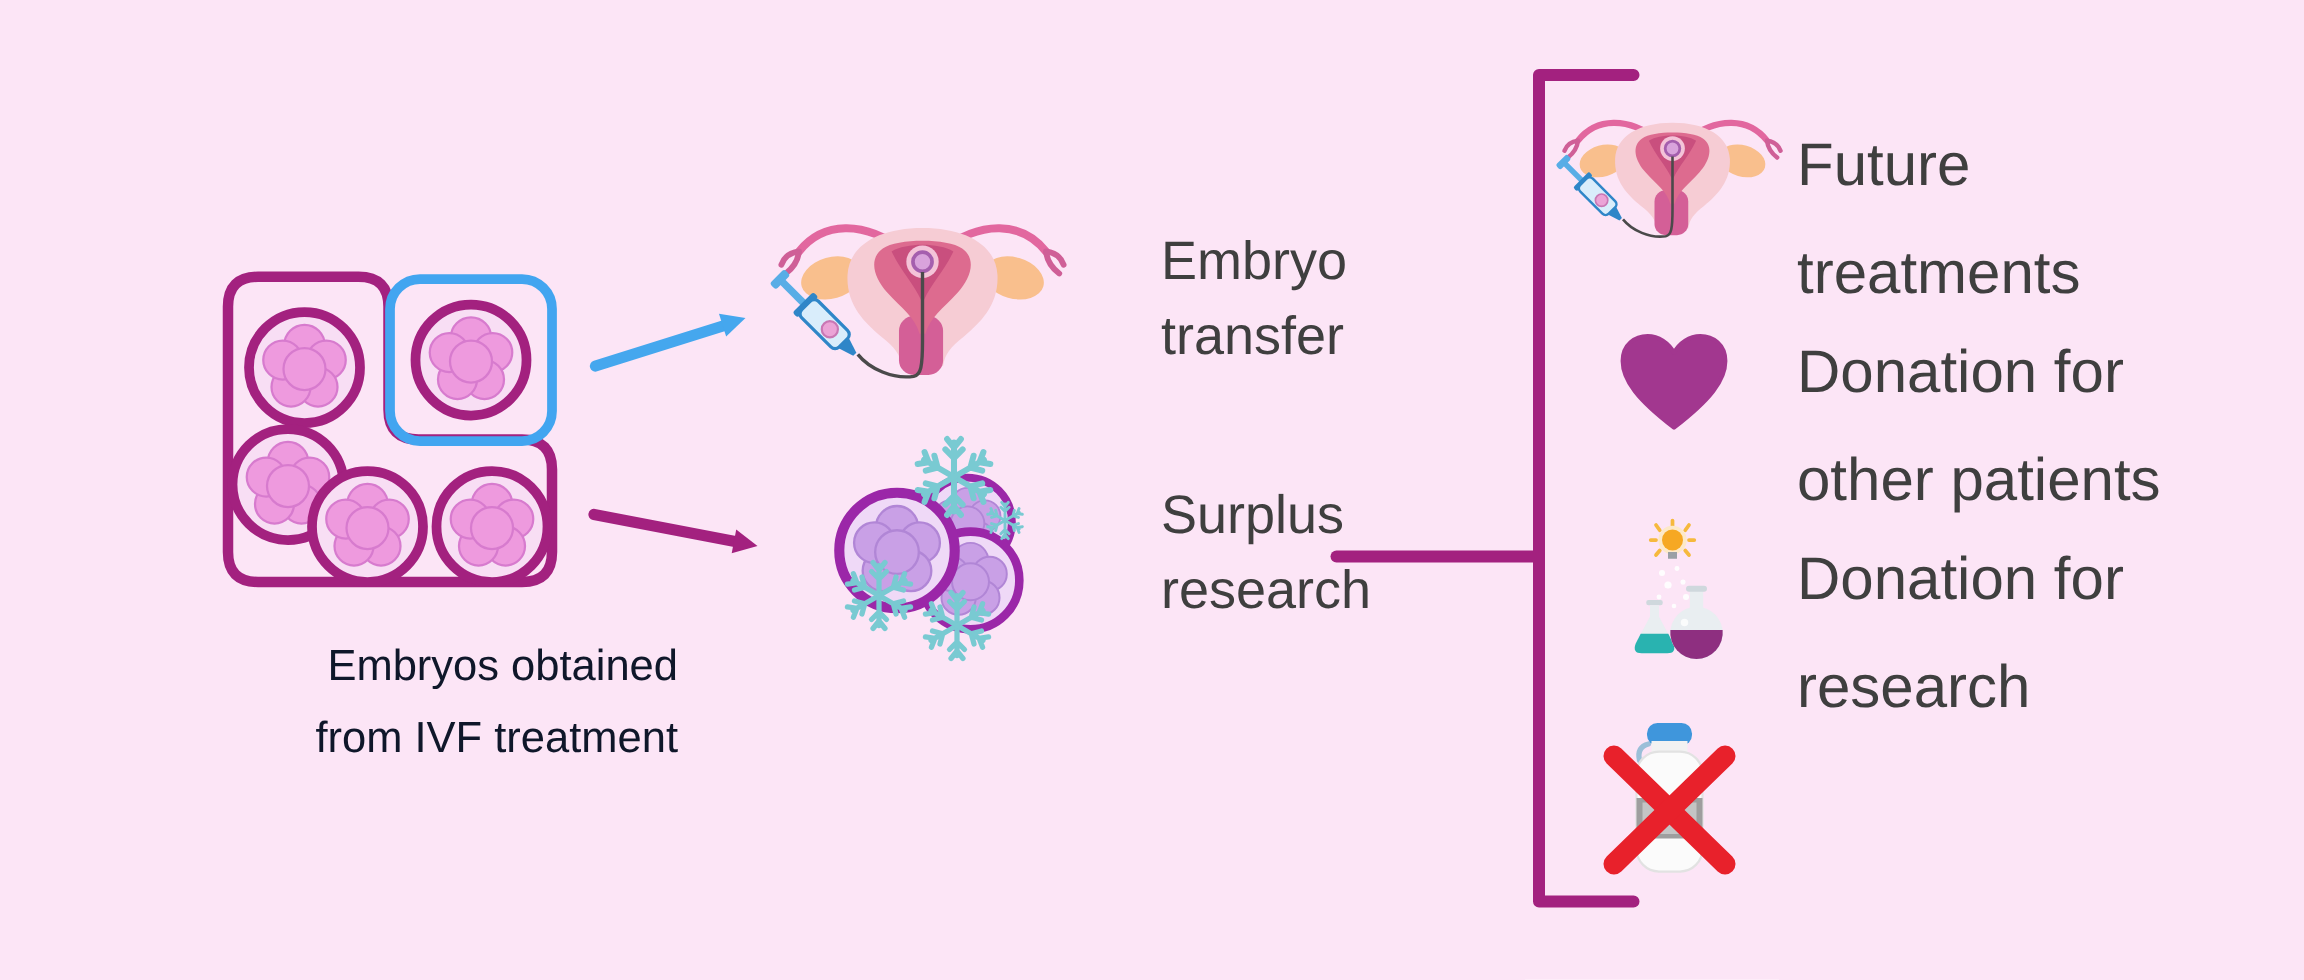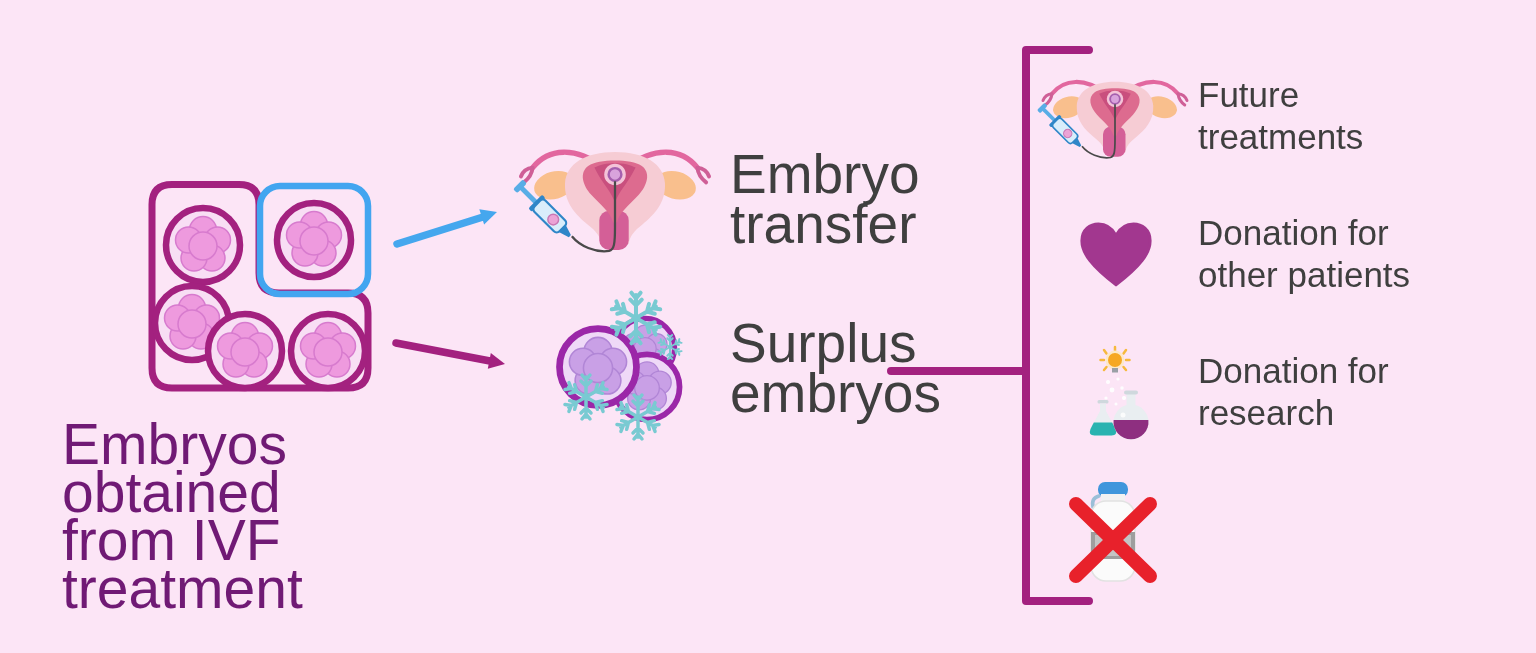--- a/index.html
+++ b/index.html
@@ -5,27 +5,27 @@
   html,body { margin:0; padding:0; }
   .canvas {
     position:relative; width:1536px; height:653px;
     background:#fce5f6; overflow:hidden;
     font-family:"Liberation Sans", sans-serif;
   }
   svg { overflow:visible; display:block; }
   .abs { position:absolute; }
   .label {
     position:absolute; color:#3f3f3f; white-space:pre-line;
-    font-size:35px; line-height:42px; letter-spacing:0;
+    font-size:40px; line-height:72px; letter-spacing:0;
   }
-  .label.big { font-size:55px; line-height:50px; }
+  .label.big { font-size:36px; line-height:50px;margin-left:44px; }
   .caption {
     position:absolute; left:62px; top:420px; width:390px;
-    text-align:left; color:#701a75; white-space:pre-line;
-    font-size:57px; line-height:48px;
+    text-align:right; color:#0f172a; white-space:pre-line;
+    font-size:29px; line-height:48px;
   }
 </style>
 </head>
 <body>
 
 <div class="canvas">
 
   <svg width="0" height="0" style="position:absolute" aria-hidden="true">
     <defs>
       <g id="g-embryo-pink">
@@ -139,21 +139,21 @@
   <svg class="abs" style="left:548px;top:290px" width="145" height="155" viewBox="0 0 145 155">
     <use href="#g-embryo-purple" transform="translate(97,58) scale(0.8)"></use>
     <use href="#g-embryo-purple" transform="translate(99,97) scale(0.88)"></use>
     <use href="#g-embryo-purple" transform="translate(50,77) scale(1.04)"></use>
     <use href="#g-snowflake" transform="translate(88,28) scale(1.15)"></use>
     <use href="#g-snowflake" transform="translate(122,57) scale(0.55)"></use>
     <use href="#g-snowflake" transform="translate(38,107)"></use>
     <use href="#g-snowflake" transform="translate(90,127)"></use>
   </svg>
   <div class="label big" style="left:730px;top:318px">Surplus
-embryos</div>
+research</div>
 
   <svg class="abs" style="left:1040px;top:68px" width="150" height="98" viewBox="0 0 200 130">
     <use href="#sym-uterus" width="200" height="130"></use>
   </svg>
   <div class="label" style="left:1198px;top:74px">Future
 treatments</div>
 
   <svg class="abs" style="left:1079px;top:221px" width="74" height="67" viewBox="0 0 40 36">
     <path d="M20,34.5 C7,24.5 1.5,17.5 1.5,10.5 C1.5,4.5 6,1.5 10.5,1.5 C14.5,1.5 18,4 20,7.5 C22,4 25.5,1.5 29.5,1.5 C34,1.5 38.5,4.5 38.5,10.5 C38.5,17.5 33,24.5 20,34.5 Z" fill="#a2378f" stroke="#a2378f" stroke-width="1.5" stroke-linejoin="round"></path>
   </svg>

